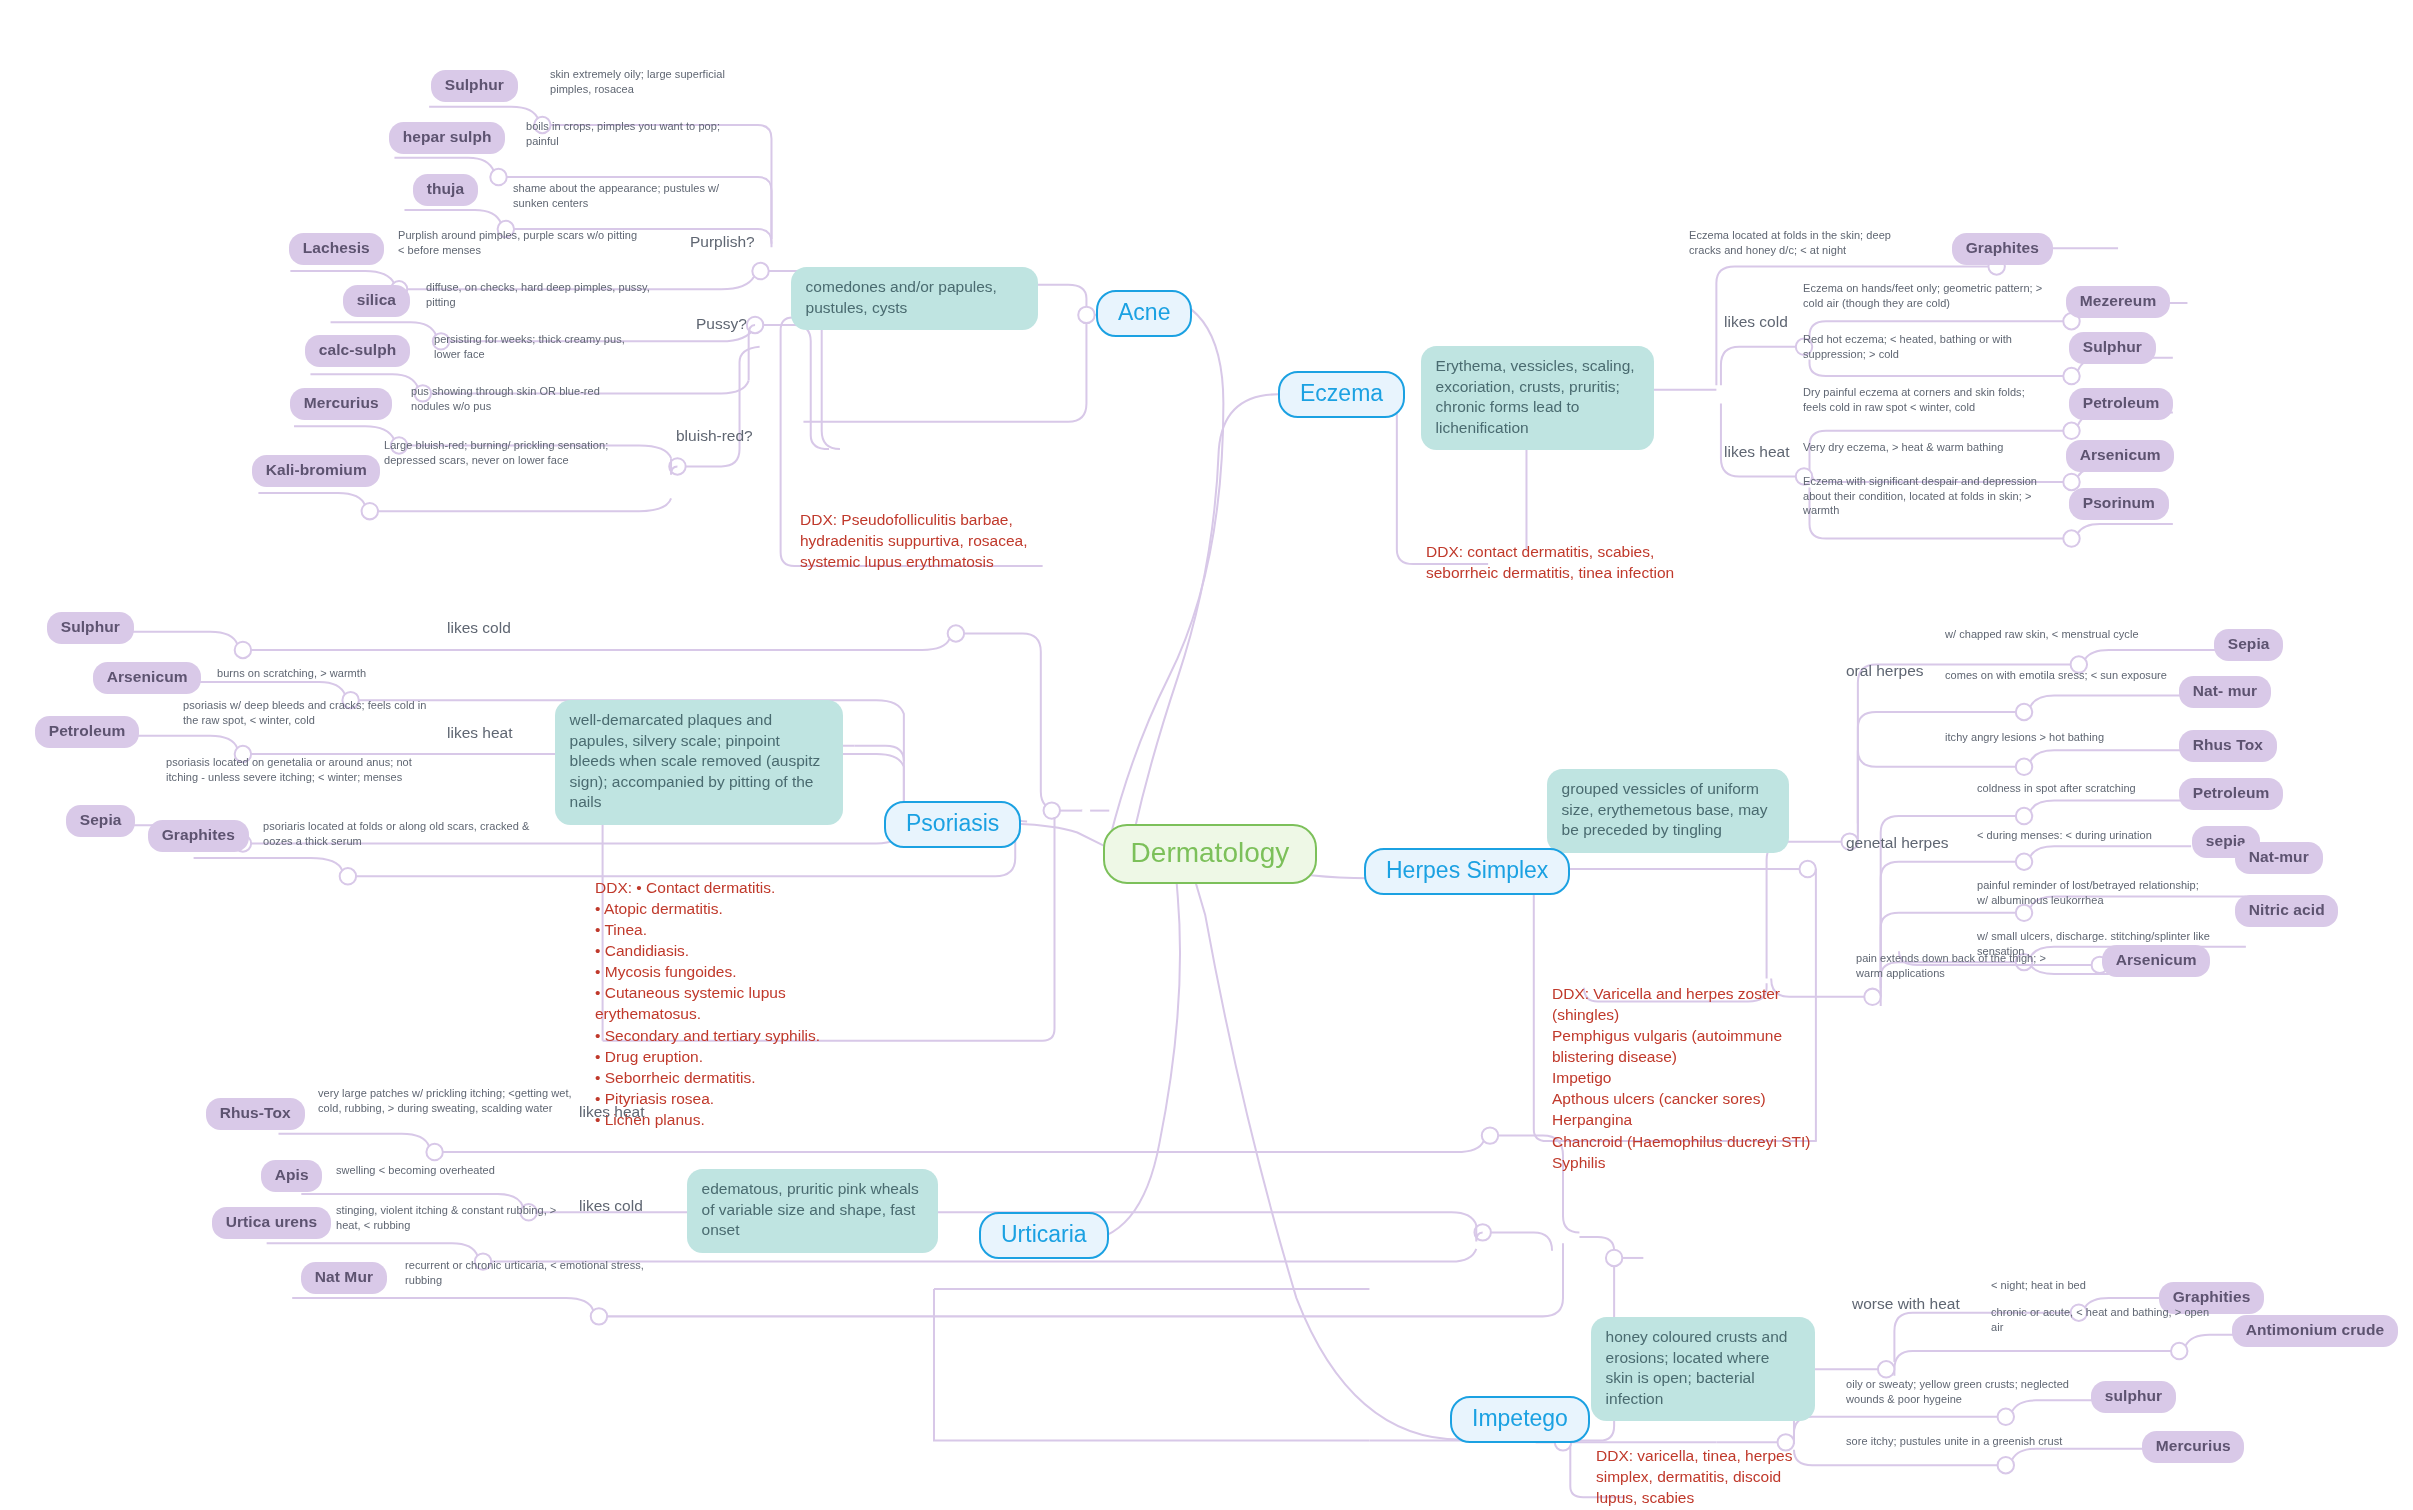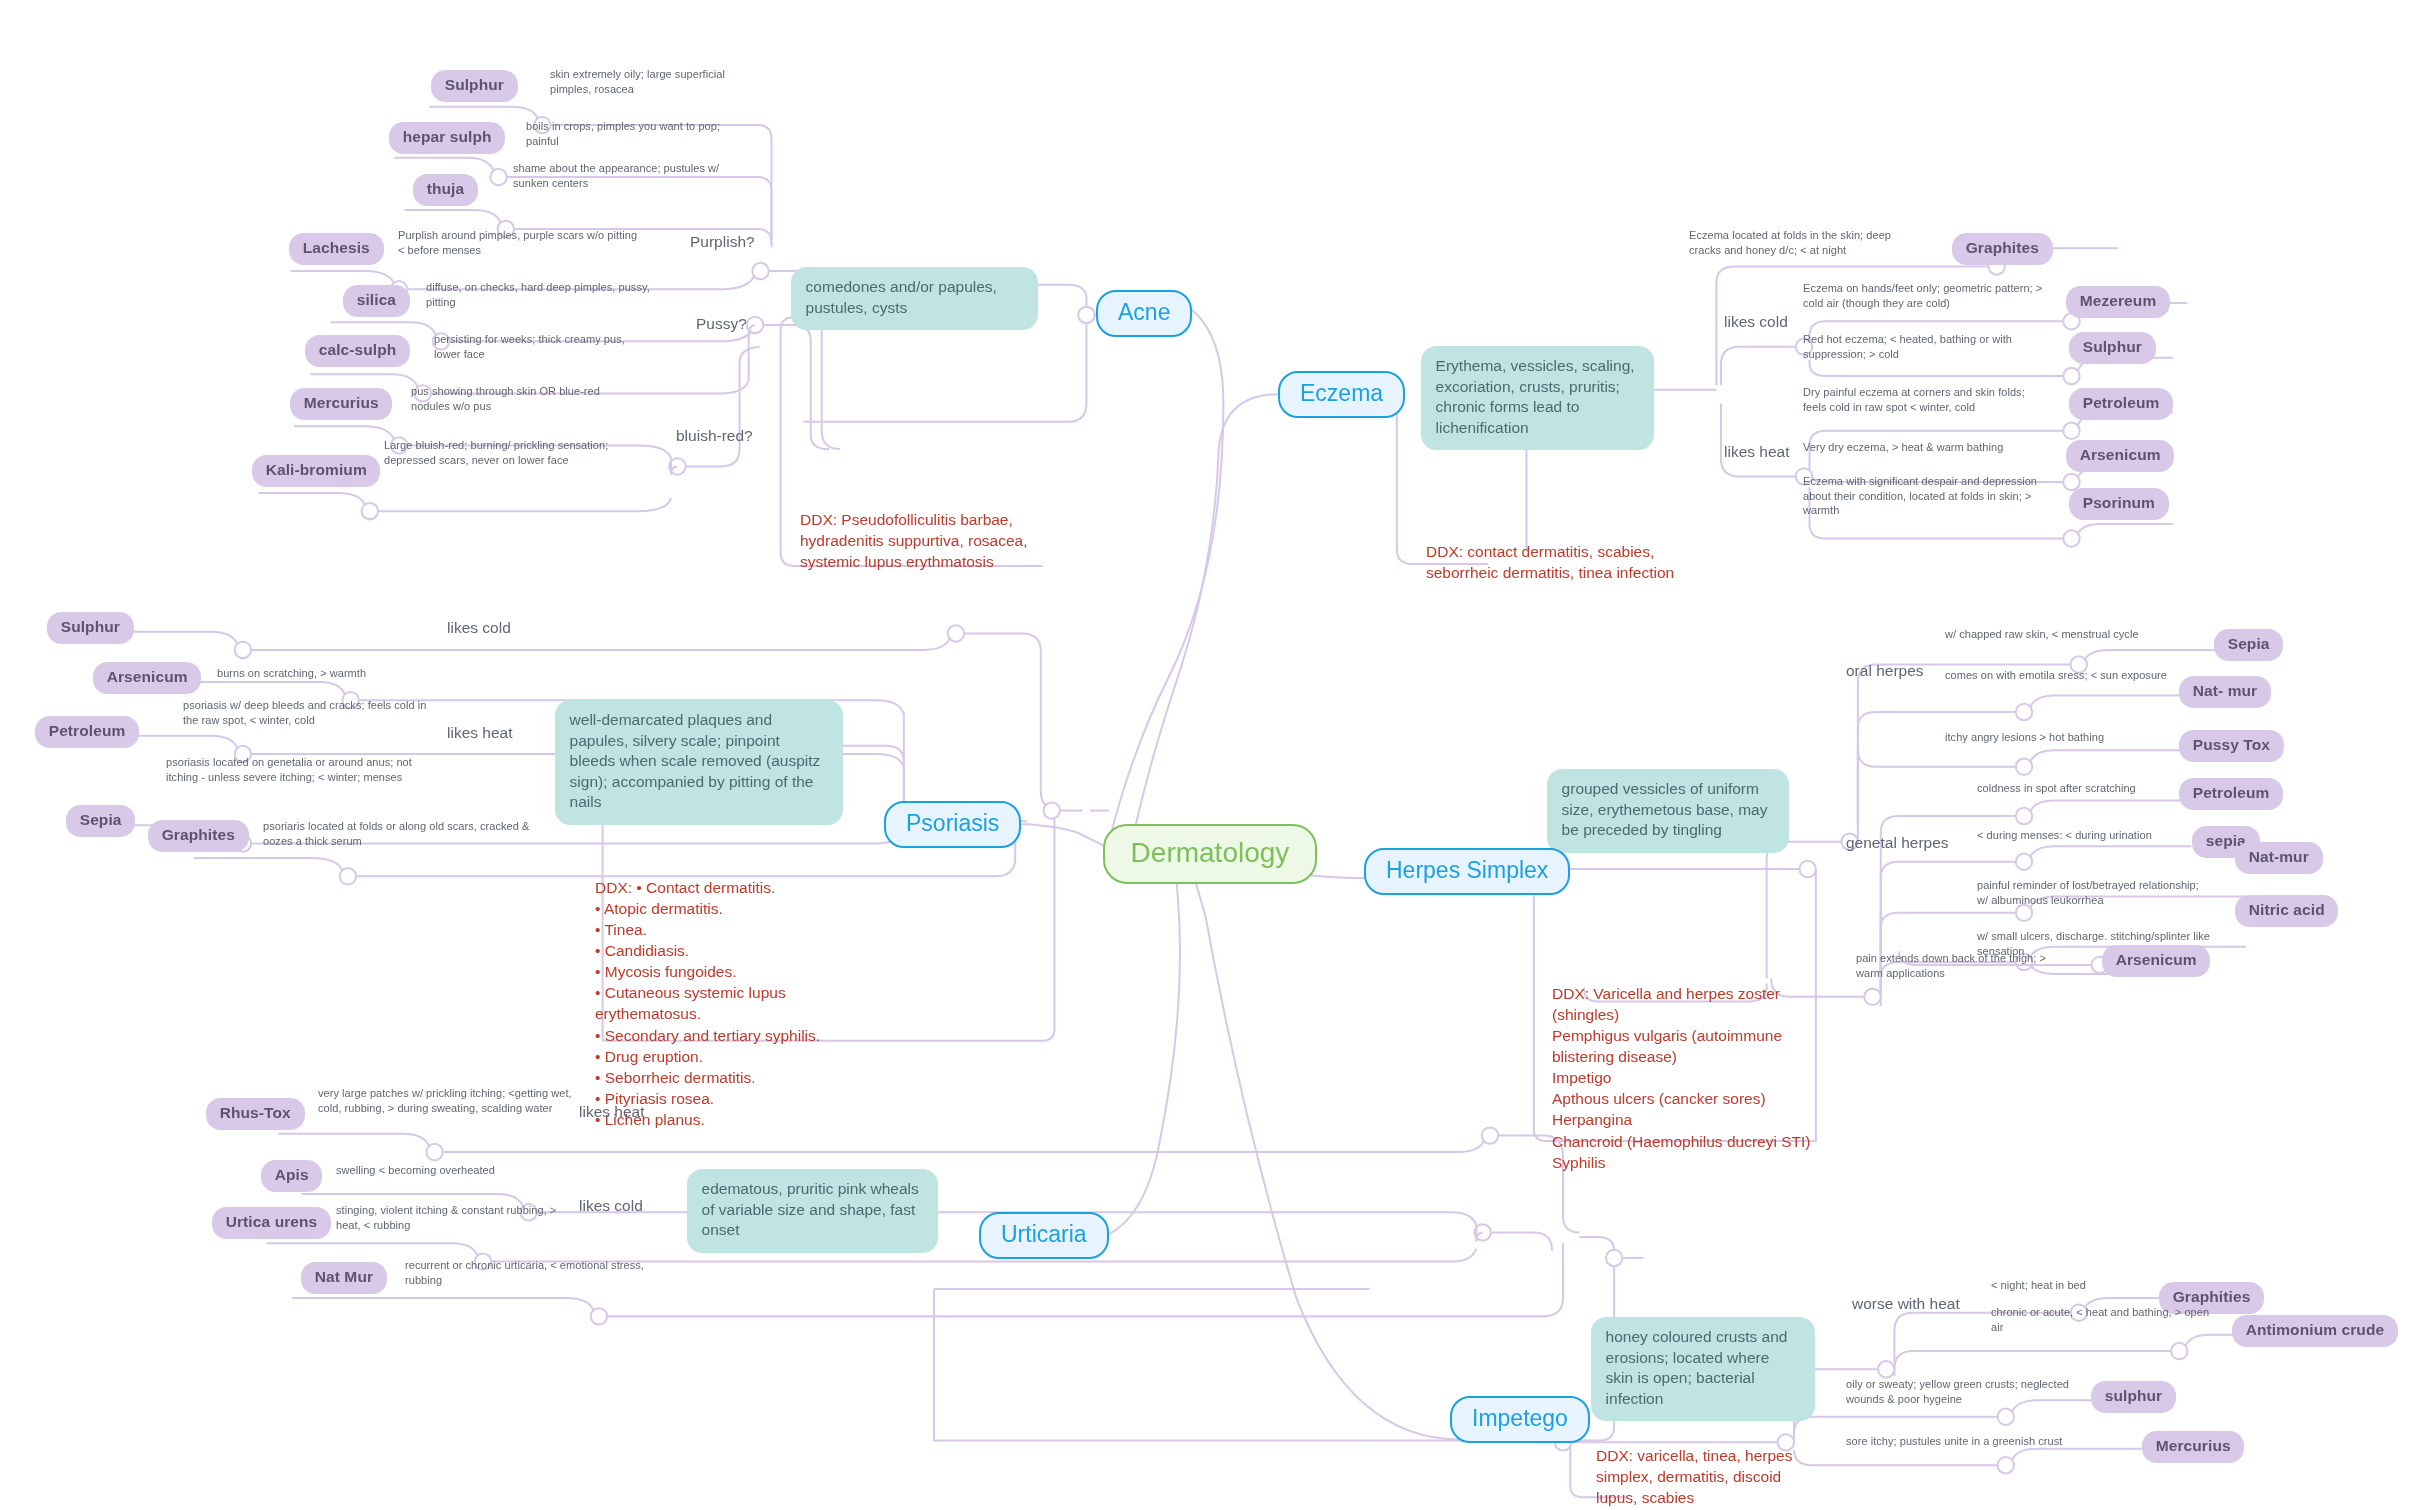--- a/index.html
+++ b/index.html
@@ -297,21 +297,21 @@
 <div class="node" style="left:389px;top:102px">
       <div class="pill">hepar sulph</div>
     </div>
 <div class="node" style="left:526px;top:99px;width:196px">
       <div class="desc">boils in crops, pimples you want to pop; painful</div>
     </div>
 
 <div class="node" style="left:413px;top:154px">
       <div class="pill">thuja</div>
     </div>
-<div class="node" style="left:513px;top:141px;width:224px">
+<div class="node" style="left:513px;top:161px;width:224px">
       <div class="desc">shame about the appearance; pustules w/ sunken centers</div>
     </div>
 
 <div class="node" style="left:289px;top:213px">
       <div class="pill">Lachesis</div>
     </div>
 <div class="node" style="left:398px;top:208px;width:242px">
       <div class="desc">Purplish around pimples, purple scars w/o pitting &lt; before menses</div>
     </div>
 
@@ -489,21 +489,21 @@
     </div>
 
 <div class="node" style="left:2179px;top:656px">
       <div class="pill">Nat- mur</div>
     </div>
 <div class="node" style="left:1945px;top:648px;width:224px">
       <div class="desc">comes on with emotila sress; &lt; sun exposure</div>
     </div>
 
 <div class="node" style="left:2179px;top:710px">
-      <div class="pill">Pussy Tox</div>
+      <div class="pill">Rhus Tox</div>
     </div>
 <div class="node" style="left:1945px;top:710px;width:228px">
       <div class="desc">itchy angry lesions &gt; hot bathing</div>
     </div>
 
 <div class="node" style="left:2179px;top:758px">
       <div class="pill">Petroleum</div>
     </div>
 <div class="node" style="left:1977px;top:761px;width:224px">
       <div class="desc">coldness in spot after scratching</div>

